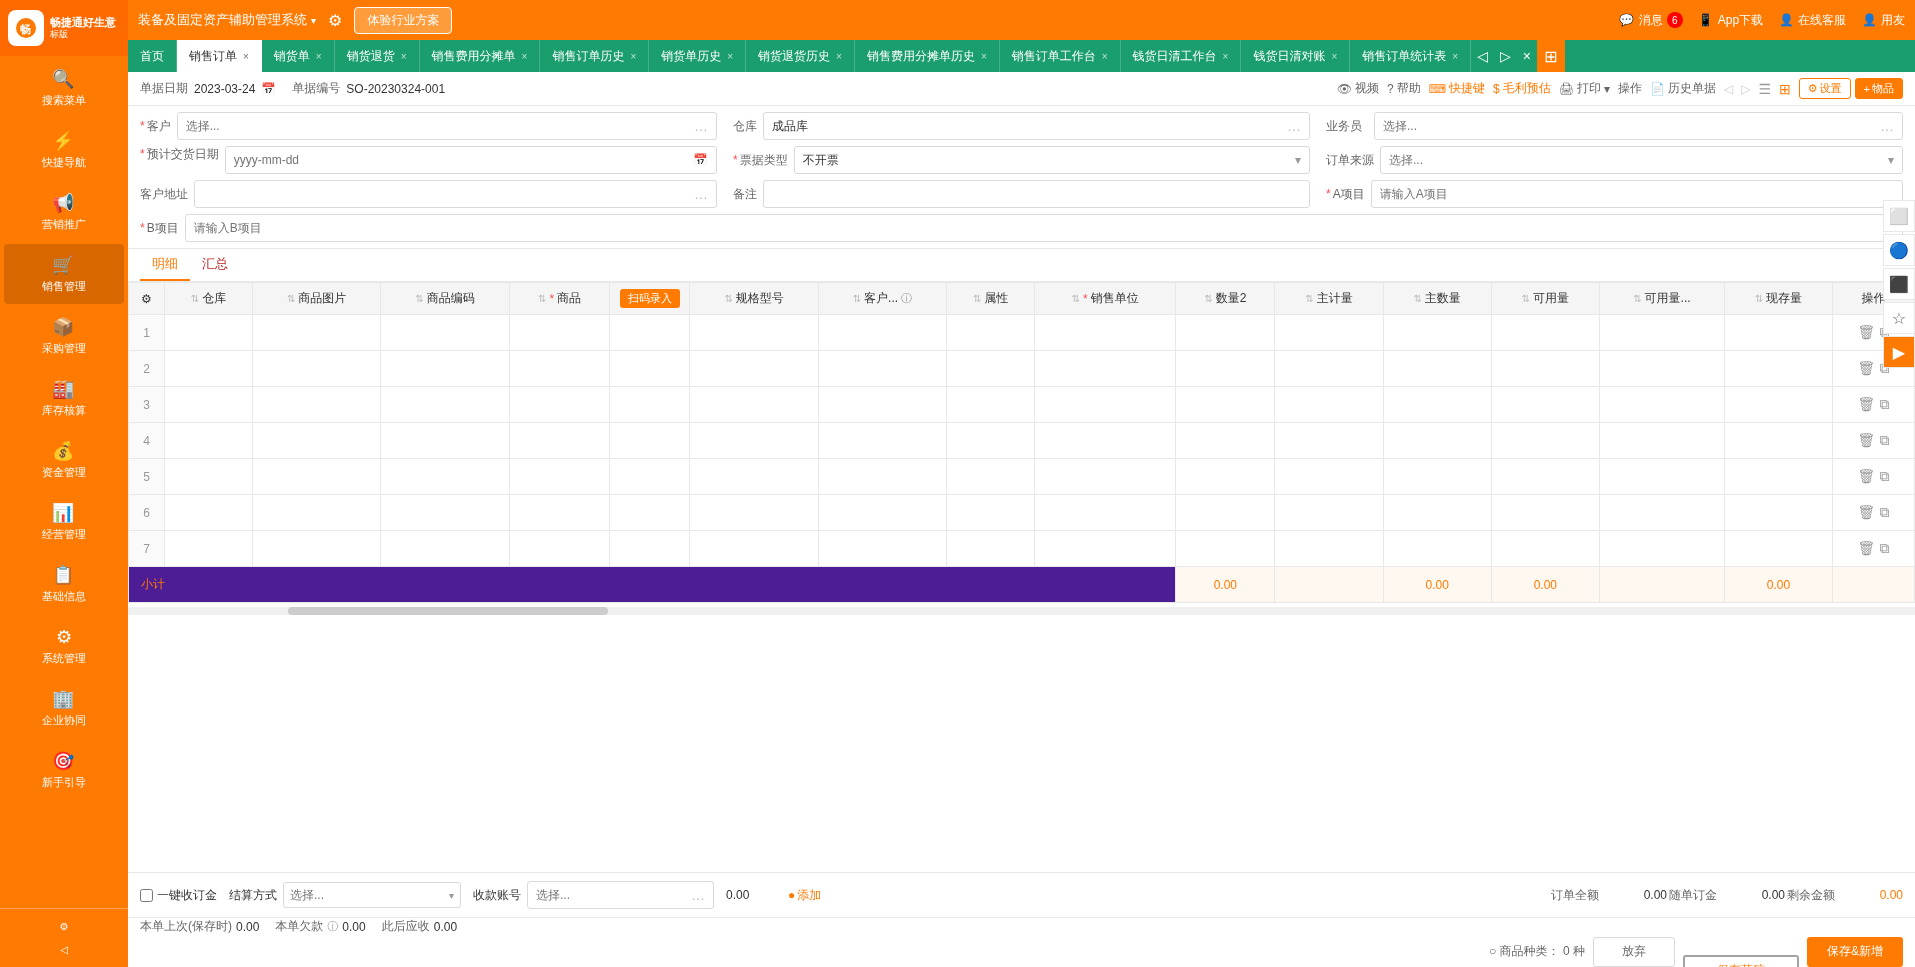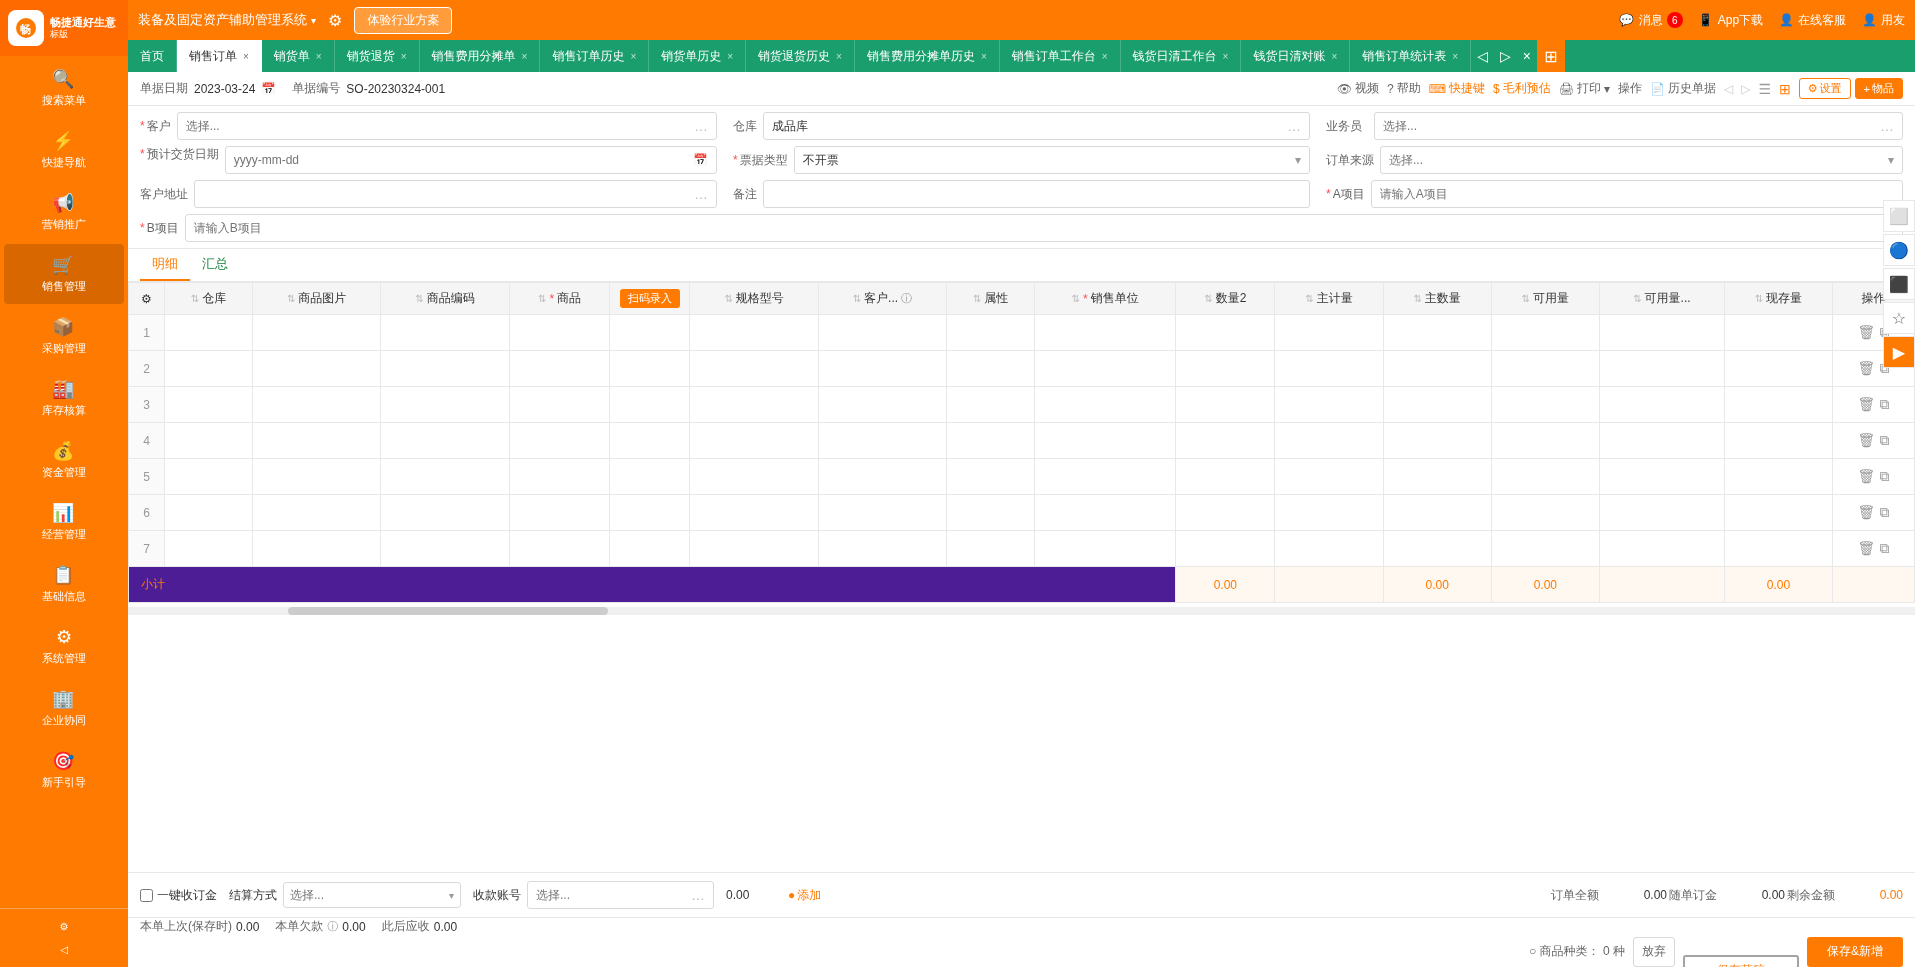--- a/index.html
+++ b/index.html
@@ -55,21 +55,21 @@
     .icon-calendar { color: #999; cursor: pointer; }
     .action-btn-small { padding: 2px 8px; font-size: 11px; border-radius: 3px; cursor: pointer; border: 1px solid; display: flex; align-items: center; gap: 2px; }
     .action-btn-orange { background: #ff7a00; color: #fff; border-color: #ff7a00; }
     .action-btn-outline { background: #fff; color: #ff7a00; border-color: #ff7a00; }
     .field-label { color: #666; font-size: 12px; white-space: nowrap; }
     .field-label.required::before { content: '*'; color: #ff4d4f; margin-right: 2px; }
     .field-input { flex: 1; height: 28px; border: 1px solid #d9d9d9; border-radius: 3px; padding: 0 8px; font-size: 12px; color: #333; background: #fff; }
 
     
     .detail-tabs { display: flex; align-items: center; border-bottom: 1px solid #e8e8e8; padding: 0 12px; flex-shrink: 0; background: #fff; }
-    .detail-tab { padding: 6px 12px; font-size: 13px; cursor: pointer; color: #15803d; border-bottom: 2px solid transparent; }
+    .detail-tab { padding: 6px 12px; font-size: 13px; cursor: pointer; color: #b91c1c; border-bottom: 2px solid transparent; }
     .detail-tab.active { color: #ff7a00; border-bottom: 2px solid #ff7a00; font-weight: 500; }
 
     
     .table-wrapper { flex: 1; overflow: auto; background: #fff; }
     .data-table { width: 100%; border-collapse: collapse; font-size: 12px; }
     .data-table th { background: #f5f5f5; border: 1px solid #e8e8e8; padding: 6px 8px; text-align: center; color: #333; font-weight: normal; white-space: nowrap; position: sticky; top: 0; z-index: 1; }
     .data-table td { border: 1px solid #e8e8e8; padding: 4px 8px; text-align: center; color: #333; height: 36px; }
     .data-table td.row-num { color: #999; width: 30px; background: #fafafa; }
     .th-with-icon { display: flex; align-items: center; justify-content: center; gap: 3px; }
     .scan-btn { background: #ff7a00; color: #fff; border: none; border-radius: 3px; padding: 2px 8px; font-size: 11px; cursor: pointer; }
@@ -86,21 +86,21 @@
     .bottom-right-totals { margin-left: auto; display: flex; gap: 2px; font-size: 12px; }
     .total-row { display: flex; justify-content: flex-end; align-items: center; gap: 8px; }
     .total-label { color: #666; }
     .total-value { color: #333; min-width: 60px; text-align: right; }
 
     
     .status-bar { height: 50px; background: #fff; border-top: 1px solid #e8e8e8; display: flex; align-items: flex-start; padding: 0 12px; gap: 16px; flex-shrink: 0; }
     .status-item { display: flex; align-items: center; gap: 4px; font-size: 12px; color: #666; }
     .status-value { color: #333; font-weight: 500; }
     .status-bar-right { margin-left: auto; display: flex; align-items: center; gap: 8px; }
-    .btn-discard { height: 30px; padding: 0 8px; border: 1px solid #d9d9d9; background: #fff; color: #666; border-radius: 3px; font-size: 12px; cursor: pointer; }
+    .btn-discard { height: 30px; padding: 0 28px; border: 1px solid #d9d9d9; background: #fff; color: #666; border-radius: 3px; font-size: 12px; cursor: pointer; }
     .btn-save-draft { height: 30px; padding: 0 32px; border: 2px solid #a3a3a3; background: #fff; color: #ff7a00; border-radius: 3px; font-size: 12px; cursor: pointer; margin-top: 37px; }
     .btn-save-new { height: 30px; padding: 0 20px; background: #ff7a00; color: #fff; border: none; border-radius: 3px; font-size: 12px; cursor: pointer; }
     .product-count { color: #666; font-size: 12px; }
 
     
     .right-float-panel { position: fixed; right: 0; top: 200px; display: flex; flex-direction: column; gap: 2px; z-index: 100; }
     .float-btn { width: 32px; height: 32px; background: #fff; border: 1px solid #e8e8e8; display: flex; align-items: center; justify-content: center; cursor: pointer; font-size: 16px; color: #666; }
 
     
     .scroll-track { height: 8px; background: #f0f0f0; margin: 4px 0; }

